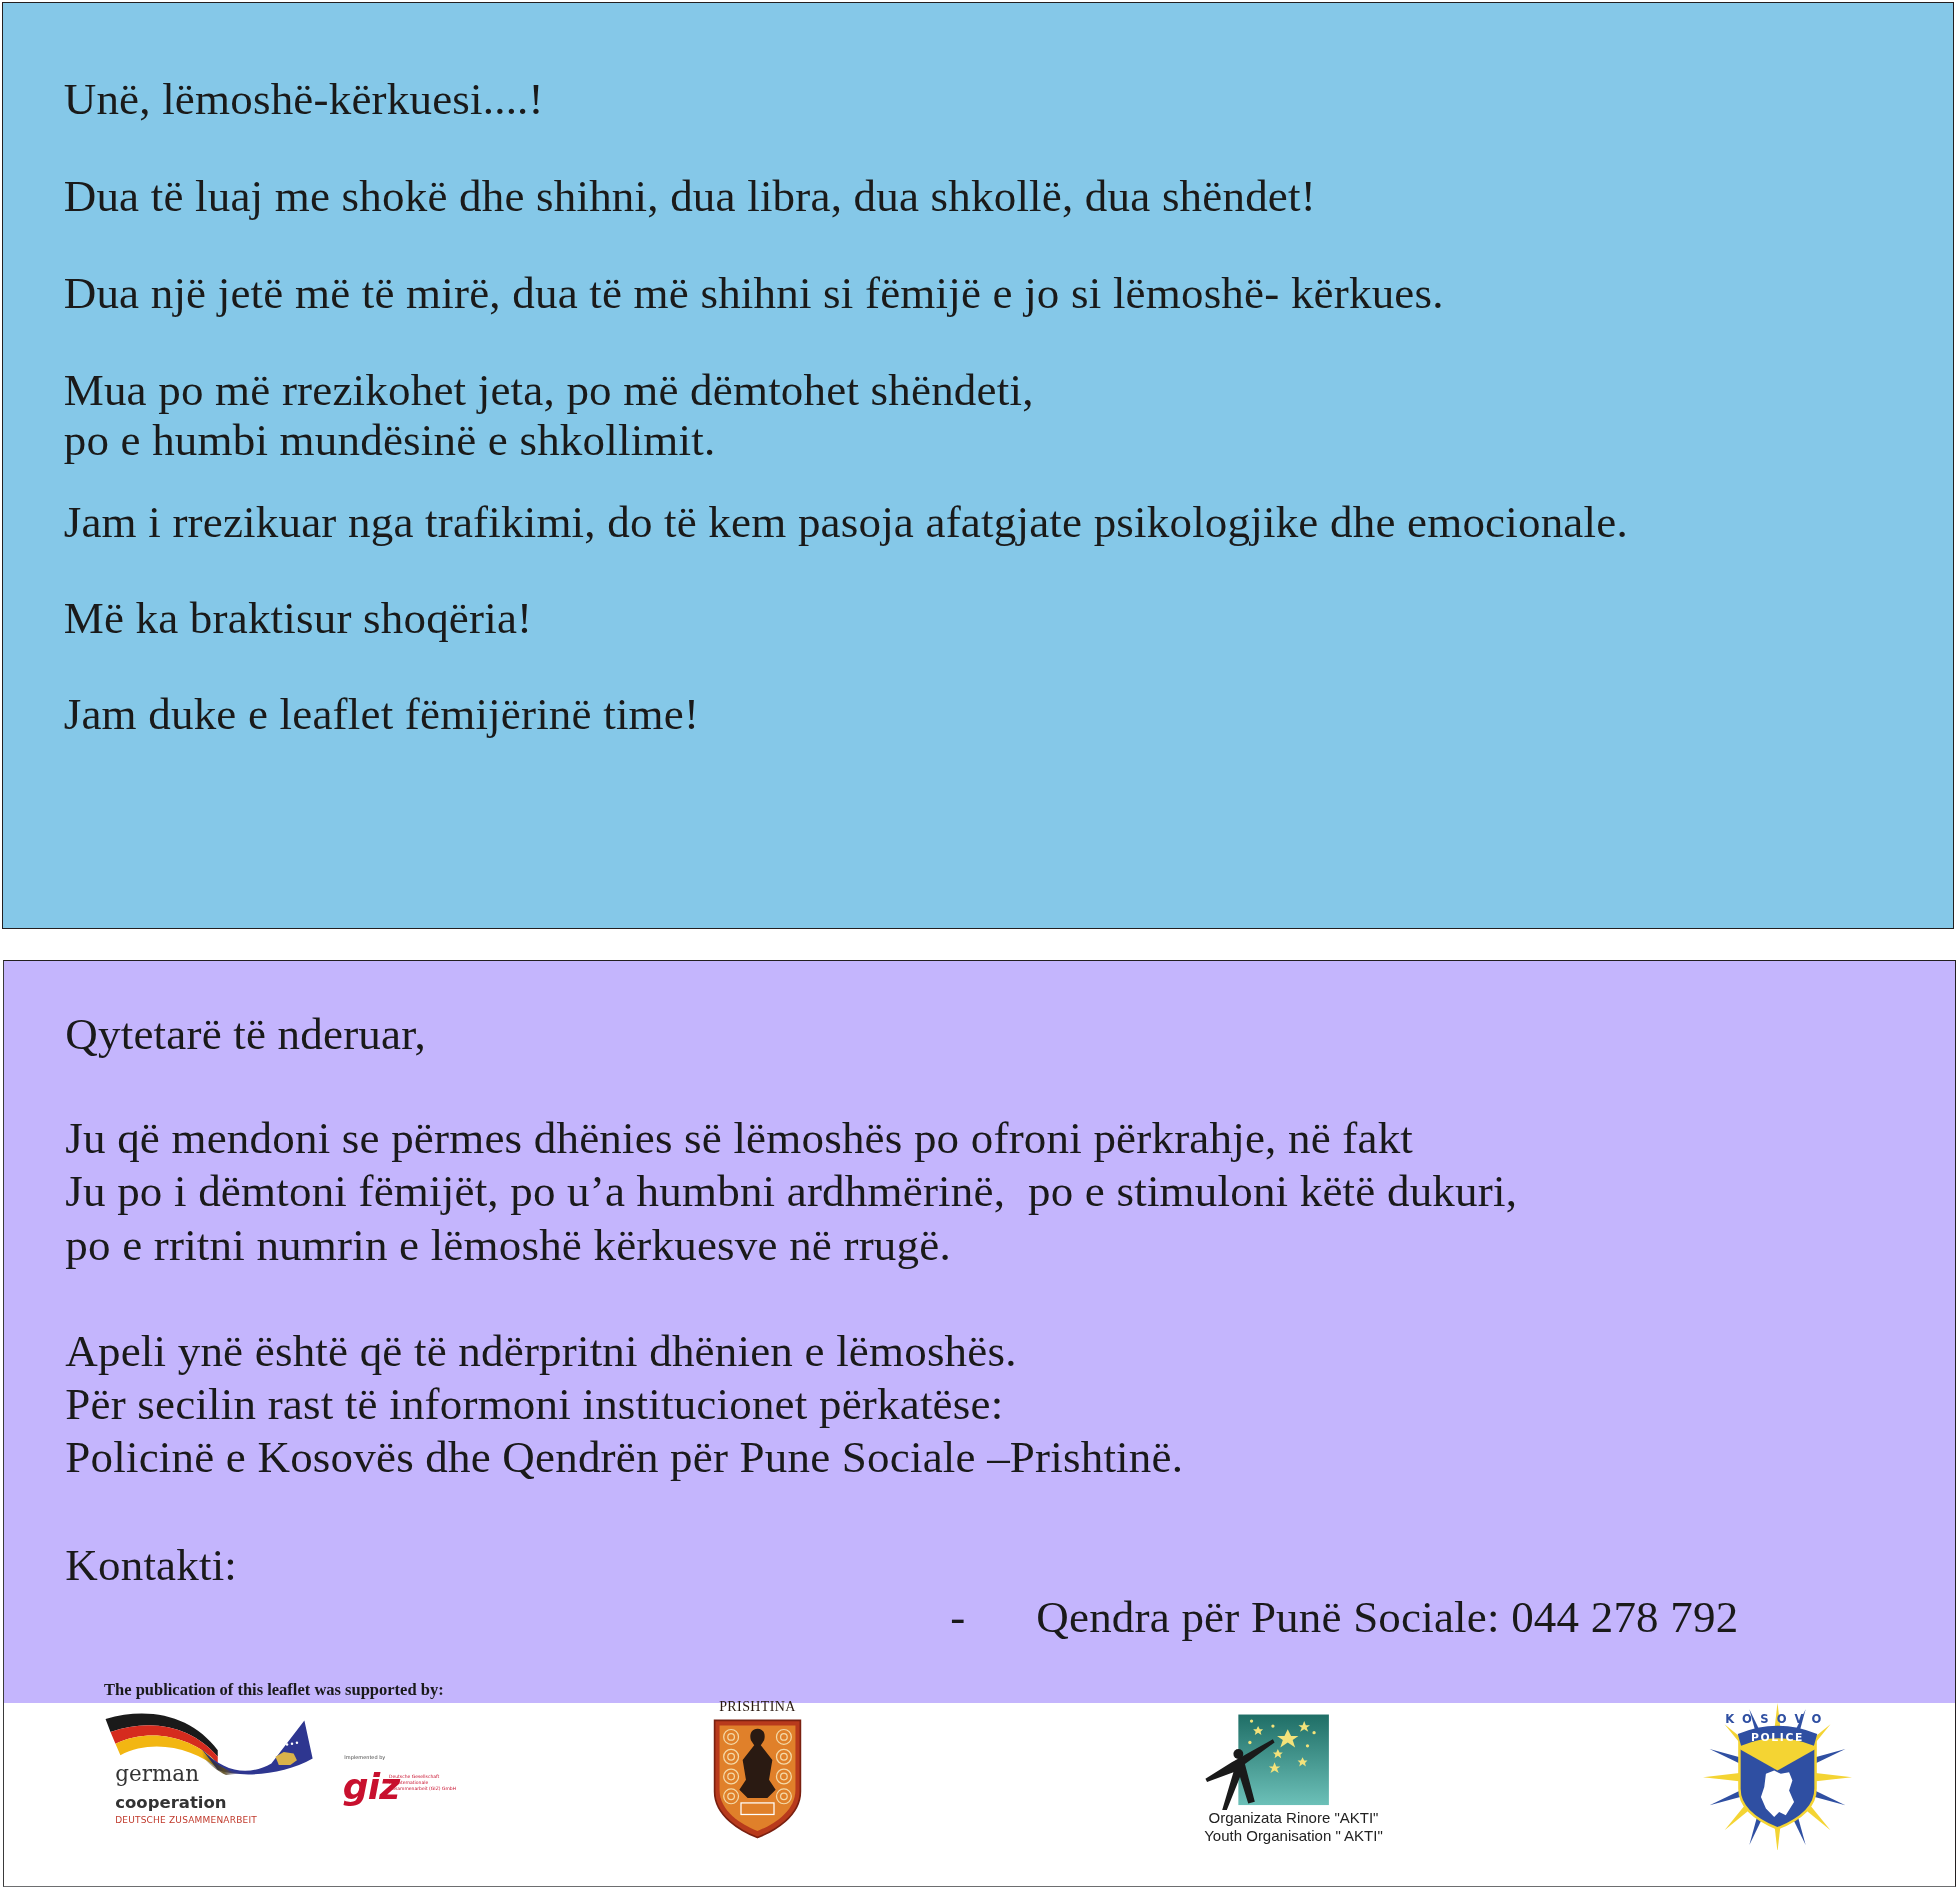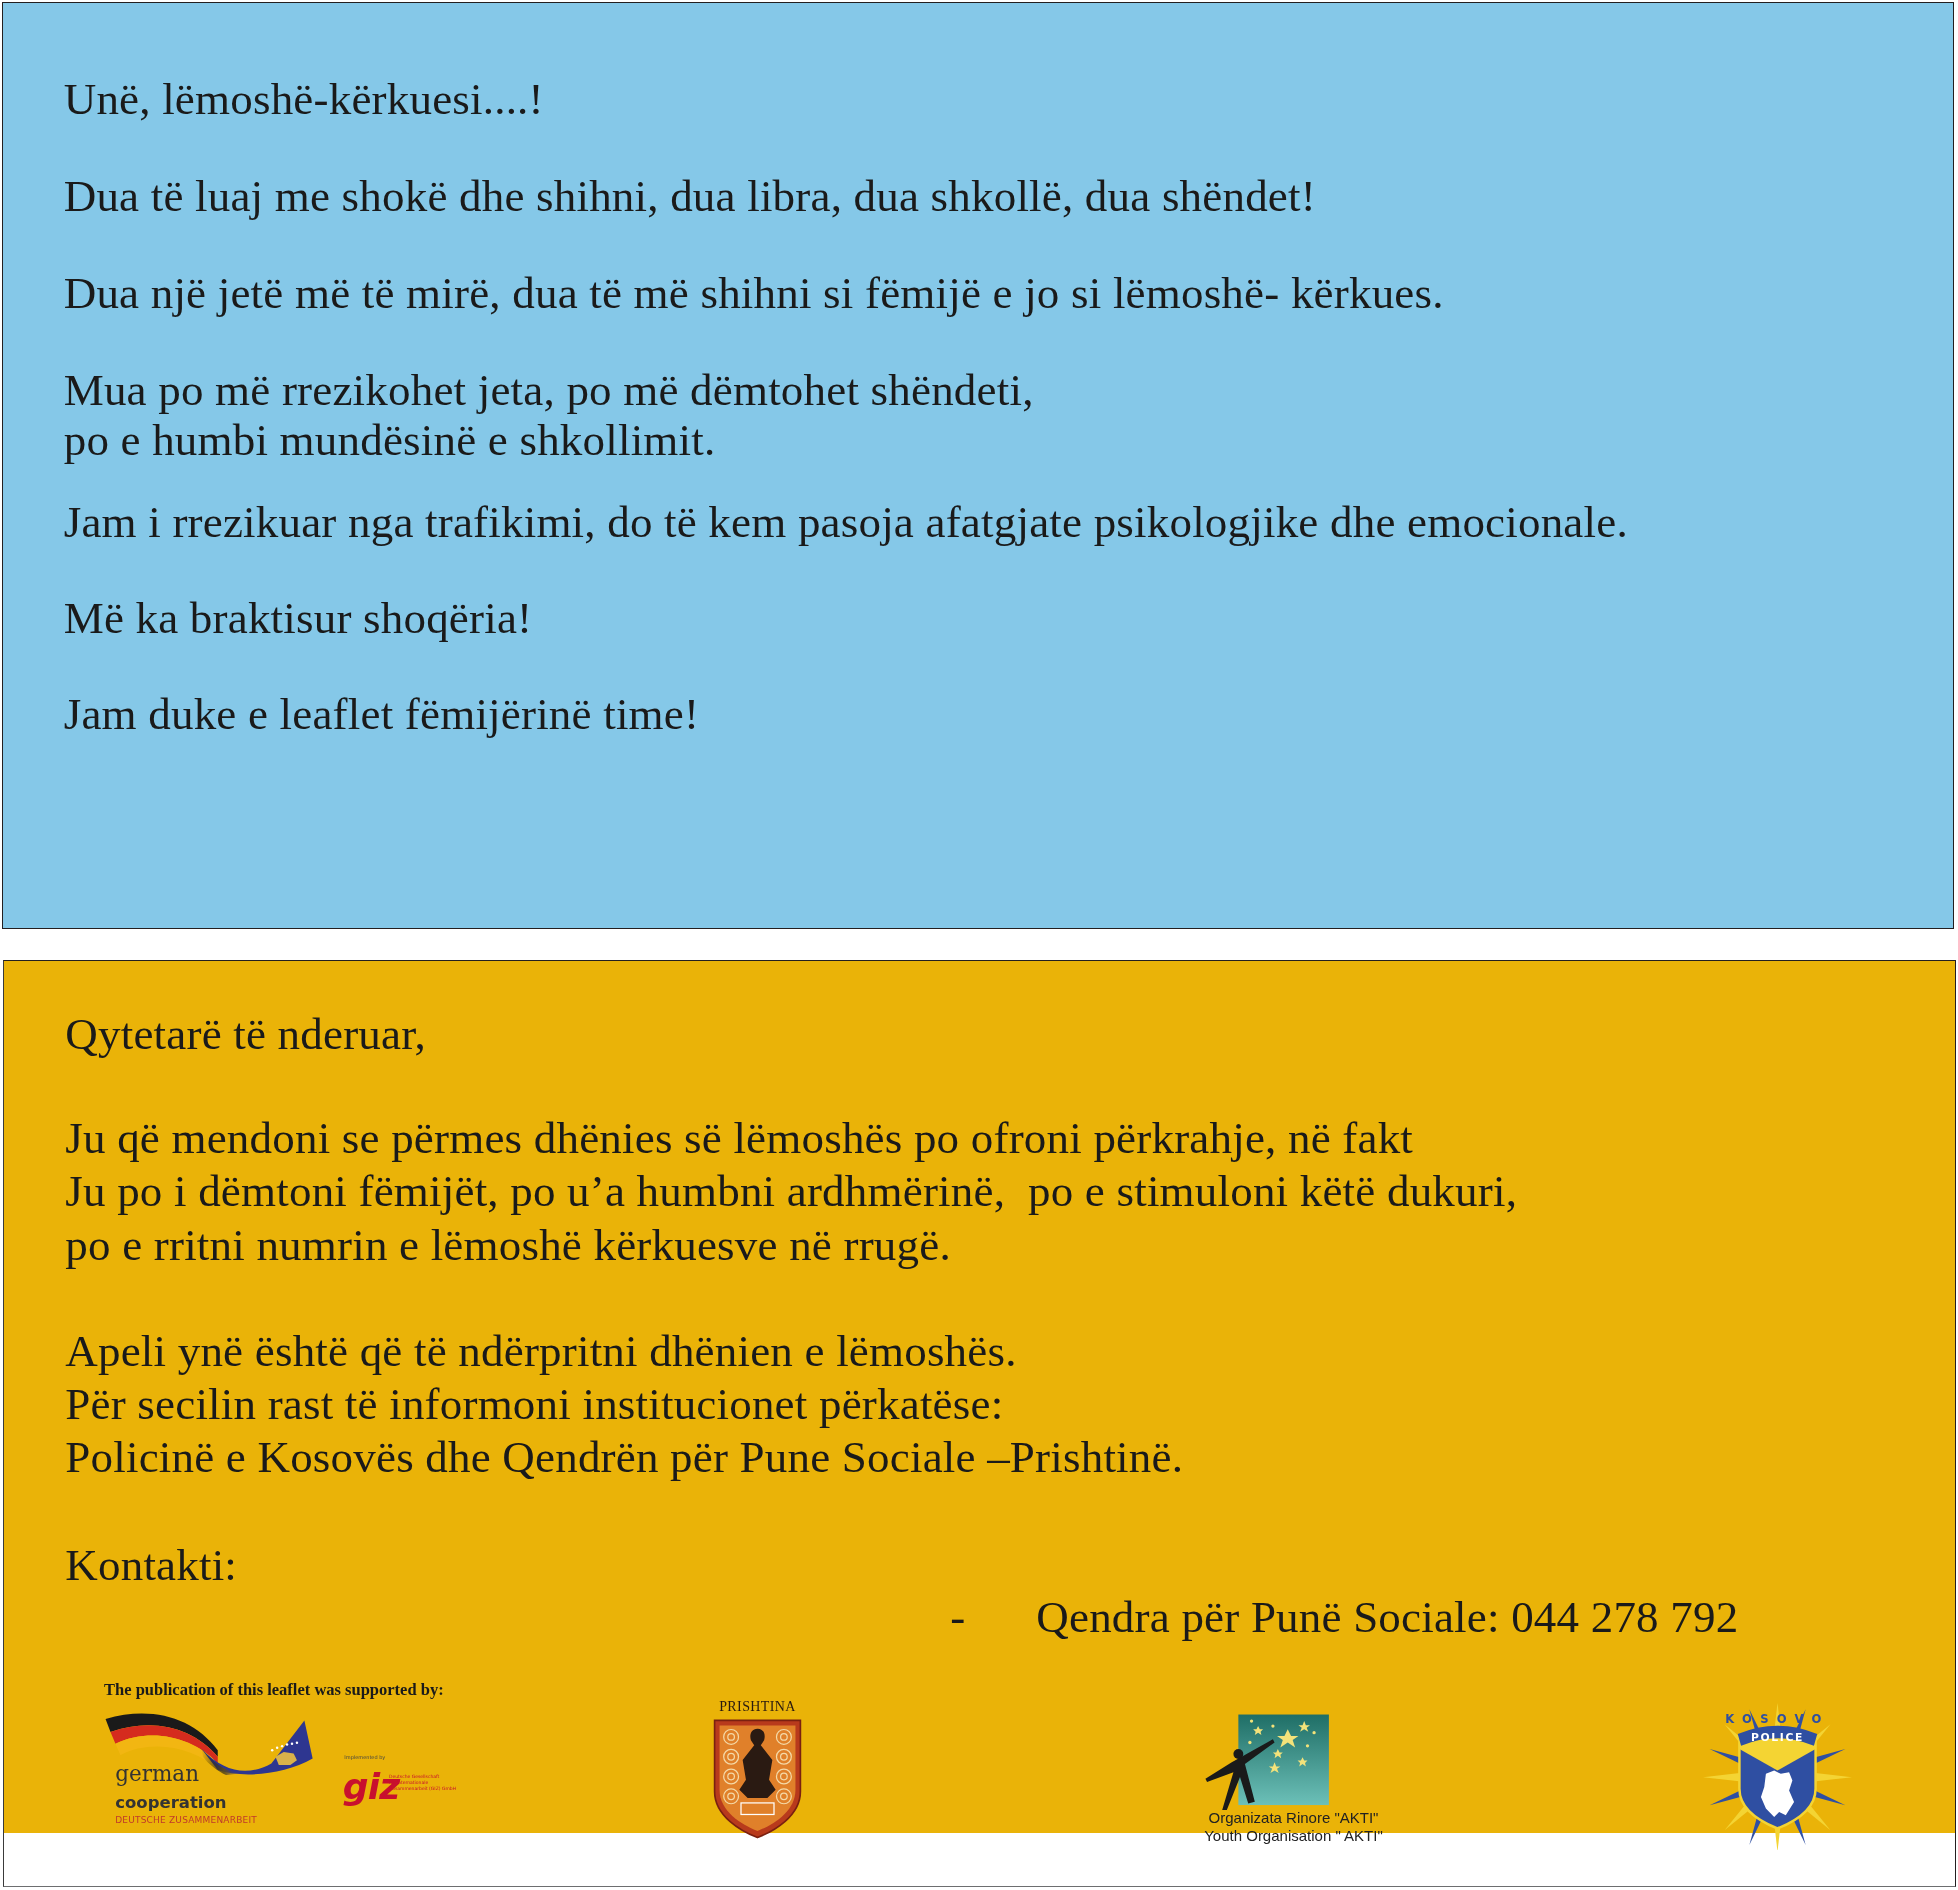--- a/index.html
+++ b/index.html
@@ -2,21 +2,21 @@
 <html style="font-size:13.2px"><head>
 <meta charset="utf-8">
 <style>
   html, body { margin:0; padding:0; background:#ffffff; }
   body { width:1958px; height:1890px; position:relative; overflow:hidden; }
   .panel {
     position:absolute; box-sizing:border-box; background:#85c8e8;
   }
   #top-panel { left:1.7px; top:1.7px; width:1952px; height:927px; border:1.7px solid #231f20; }
   #bottom-panel { left:3.3px; top:960px; width:1953px; height:927px; border:1.7px solid #231f20; border-bottom-color:#6d6e70; border-left-color:#3a3a3a; background:#ffffff; }
-  #bottom-blue { position:absolute; left:0; top:0; right:0; height:872px; background:#eab308; }
+  #bottom-blue { position:absolute; left:0; top:0; right:0; height:742px; background:#c4b5fd; }
 
   .line {
     position:absolute; left:61px; white-space:pre;
     font-family: "Liberation Serif", "DejaVu Serif", serif;
     font-size:45px; color:#1a1a1a; line-height:1;
     letter-spacing:0.2px;
   }
   
   #supported-by {
     position:absolute; left:104px; top:1680px;

